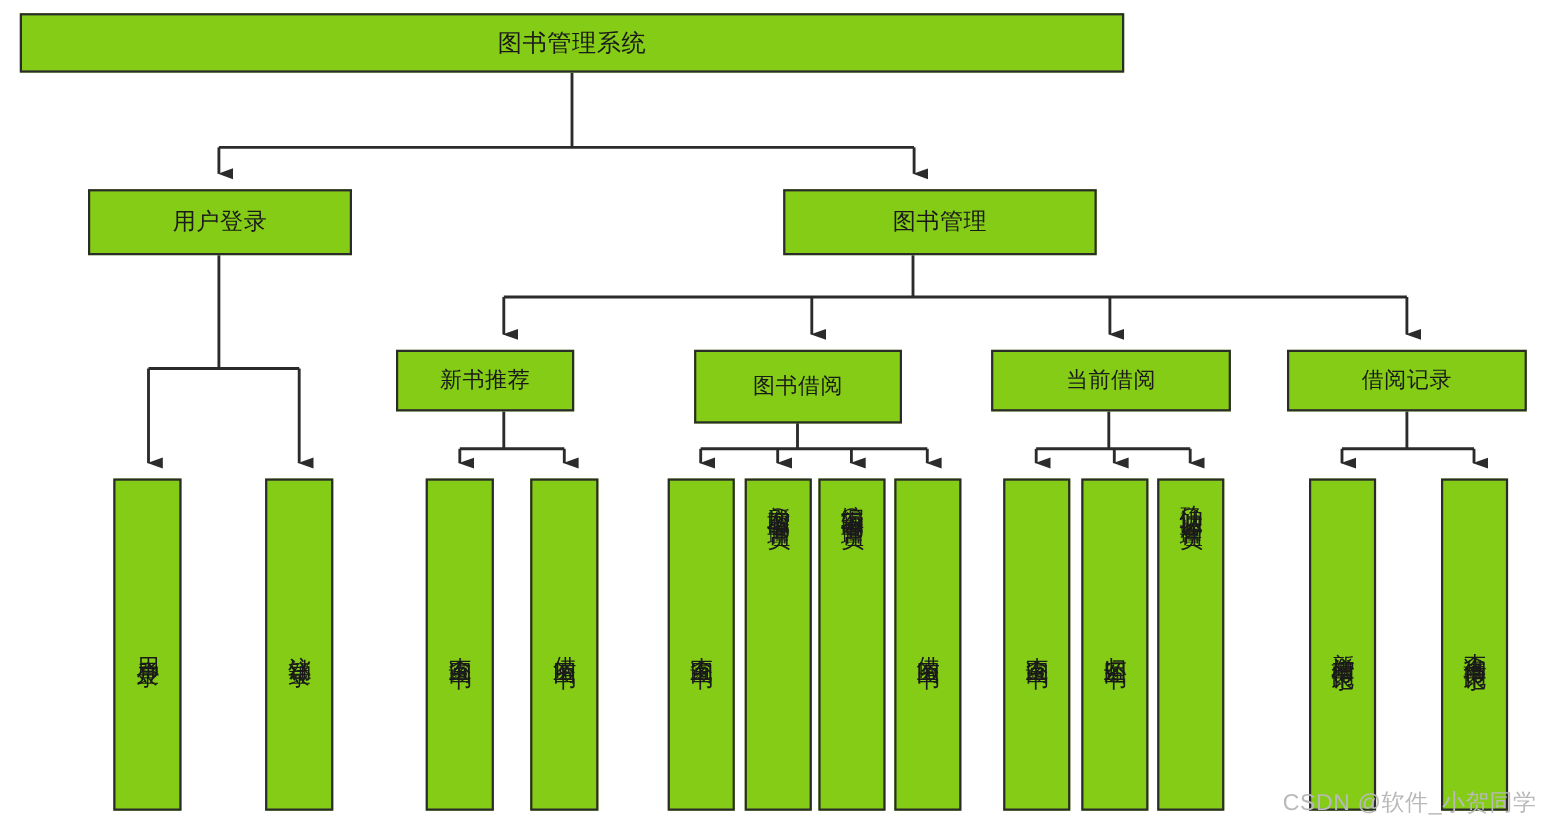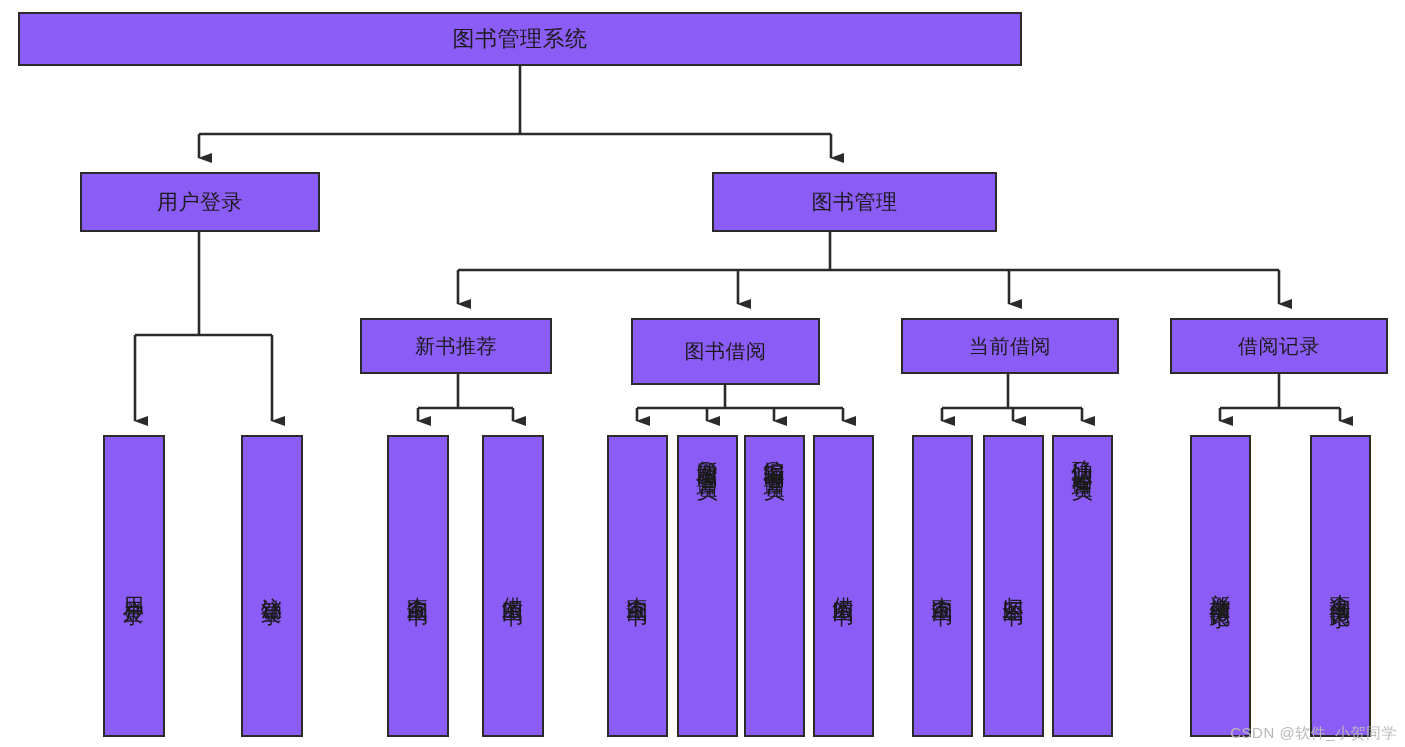--- a/index.html
+++ b/index.html
@@ -22,21 +22,21 @@
   svg#tree-svg {
     position: absolute;
     left: 0;
     top: 0;
     width: 1405px;
     height: 747px;
   }
   .node-box {
     position: absolute;
     box-sizing: border-box;
-    background: #8b5cf6;
+    background: #84cc16;
     border: 2px solid #2b2b2b;
     display: flex;
     align-items: center;
     justify-content: center;
     color: #1a1a1a;
   }
   .node-label {
     white-space: pre;
     line-height: 1.15;
     letter-spacing: 0.5px;
@@ -56,21 +56,21 @@
     line-height: 1;
   }
   .leaf-box.centered {
     align-items: center;
     padding-top: 0;
   }
   .watermark {
     position: absolute;
     right: 8px;
     bottom: 4px;
-    font-size: 15px;
+    font-size: 21px;
     color: #b9b9b9;
     letter-spacing: 0.5px;
     white-space: pre;
     pointer-events: none;
   }
 </style>
 </head>
 <body>
 
 <div id="diagram-root">
@@ -130,21 +130,21 @@
     <span class="node-label">图书管理系统</span>
   </div>
 
   <div class="node-box level1" style="left:80px; top:172px; width:240px; height:60px;">
     <span class="node-label">用户登录</span>
   </div>
   <div class="node-box level1" style="left:712px; top:172px; width:285px; height:60px;">
     <span class="node-label">图书管理</span>
   </div>
 
-  <div class="node-box level2" style="left:360px; top:318px; width:192px; height:56px;">
+  <div class="node-box level2" style="left:360px; top:318px; width:162px; height:56px;">
     <span class="node-label">新书推荐</span>
   </div>
   <div class="node-box level2" style="left:631px; top:318px; width:189px; height:67px;">
     <span class="node-label">图书借阅</span>
   </div>
   <div class="node-box level2" style="left:901px; top:318px; width:218px; height:56px;">
     <span class="node-label">当前借阅</span>
   </div>
   <div class="node-box level2" style="left:1170px; top:318px; width:218px; height:56px;">
     <span class="node-label">借阅记录</span>

